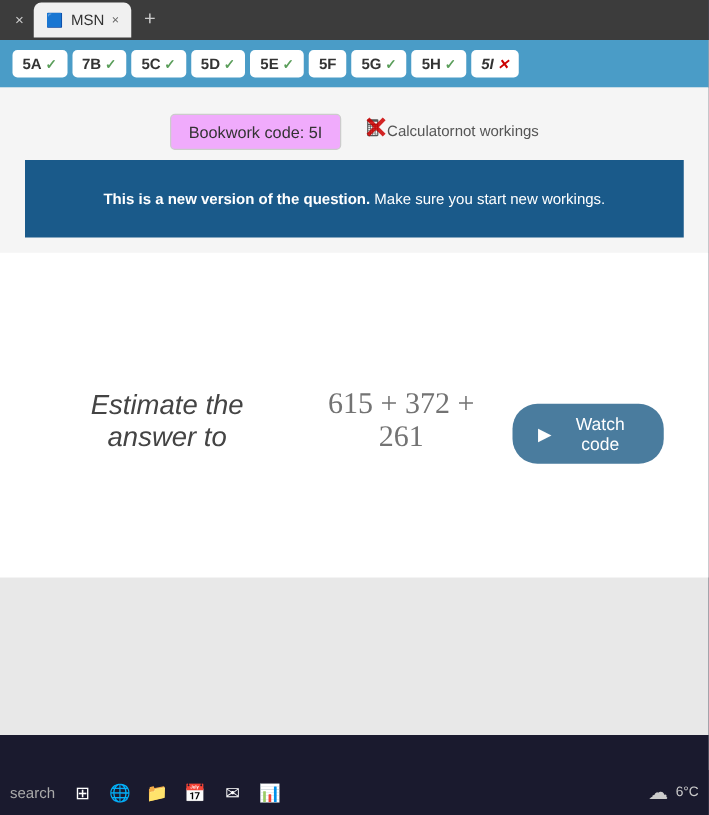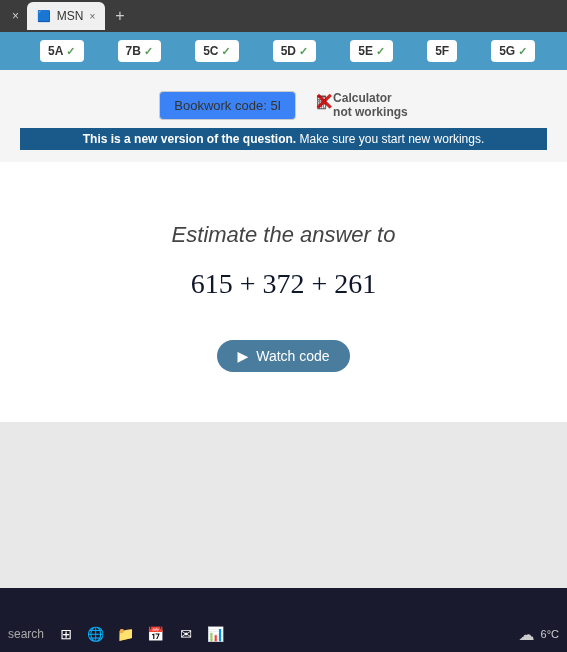--- a/index.html
+++ b/index.html
@@ -96,30 +96,30 @@
       display: flex;
       align-items: center;
       background: white;
       border-radius: 4px;
       padding: 4px 8px;
       font-size: 12px;
       font-weight: bold;
       color: #333;
       gap: 3px;
       white-space: nowrap;
-      margin-left: 30px;
     }
 
     .nav-tab .check {
       color: #5a9e5a;
       font-size: 11px;
     }
 
     .nav-tab.active-x {
       background: white;
+      font-style: italic;
     }
 
     .nav-tab .x-mark {
       color: #cc0000;
       font-size: 11px;
     }
 
     
     .question-area {
       background: #f5f5f5;
@@ -128,21 +128,21 @@
 
     .bookwork-row {
       display: flex;
       align-items: center;
       justify-content: center;
       gap: 20px;
       padding: 8px 0;
     }
 
     .bookwork-code {
-      background: #3b82f6;
+      background: #f0abfc;
       border: 1px solid #ccc;
       border-radius: 4px;
       padding: 6px 14px;
       font-size: 13px;
       color: #333;
     }
 
     .calculator-status {
       display: flex;
       align-items: center;
@@ -157,59 +157,58 @@
     }
 
     .calc-x-overlay {
       color: #cc0000;
       font-size: 14px;
       font-weight: bold;
     }
 
     .calculator-text {
       display: flex;
-      flex-direction: column;
+      flex-direction: row;
       line-height: 1.2;
-      font-weight: bold;
     }
 
     .new-version-banner {
       background: #1a5a8a;
       color: white;
       text-align: center;
-      padding: 4px;
+      padding: 24px;
       font-size: 12px;
     }
 
     .new-version-banner strong {
       font-weight: bold;
     }
 
     
     .question-body {
       background: white;
       padding: 40px 36px 30px;
       text-align: center;
       min-height: 260px;
       display: flex;
-      flex-direction: column;
+      flex-direction: row;
       align-items: center;
       justify-content: center;
       gap: 20px;
     }
 
     .question-text {
       font-size: 22px;
       color: #444;
       font-style: italic;
     }
 
     .math-expression {
-      font-size: 28px;
-      color: #0f172a;
+      font-size: 24px;
+      color: #737373;
       font-family: Georgia, serif;
     }
 
     
     .watch-video-btn {
       display: flex;
       align-items: center;
       gap: 8px;
       background: #4a7c9e;
       color: white;

